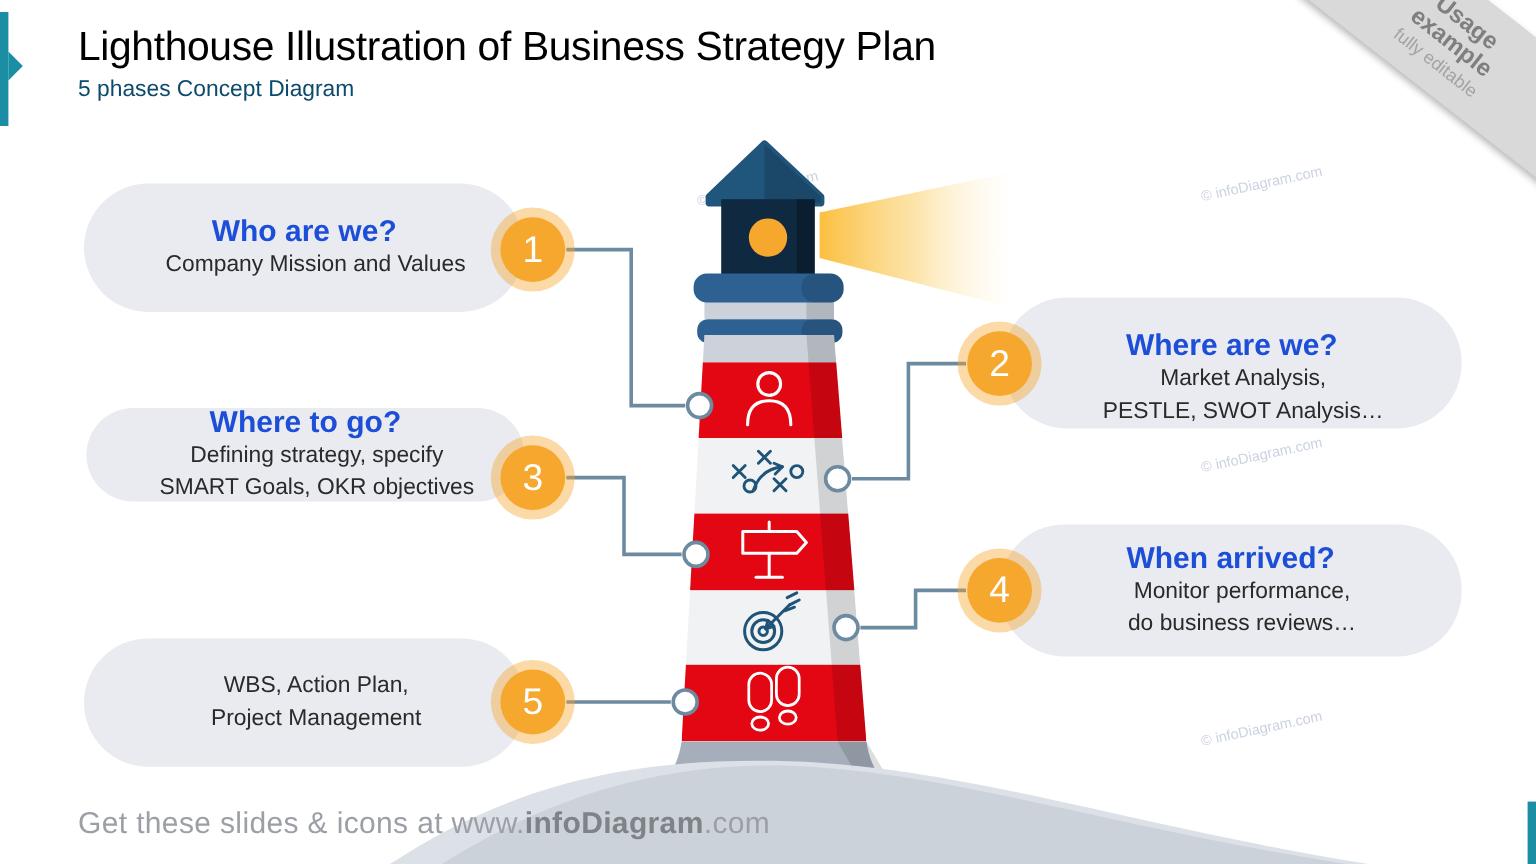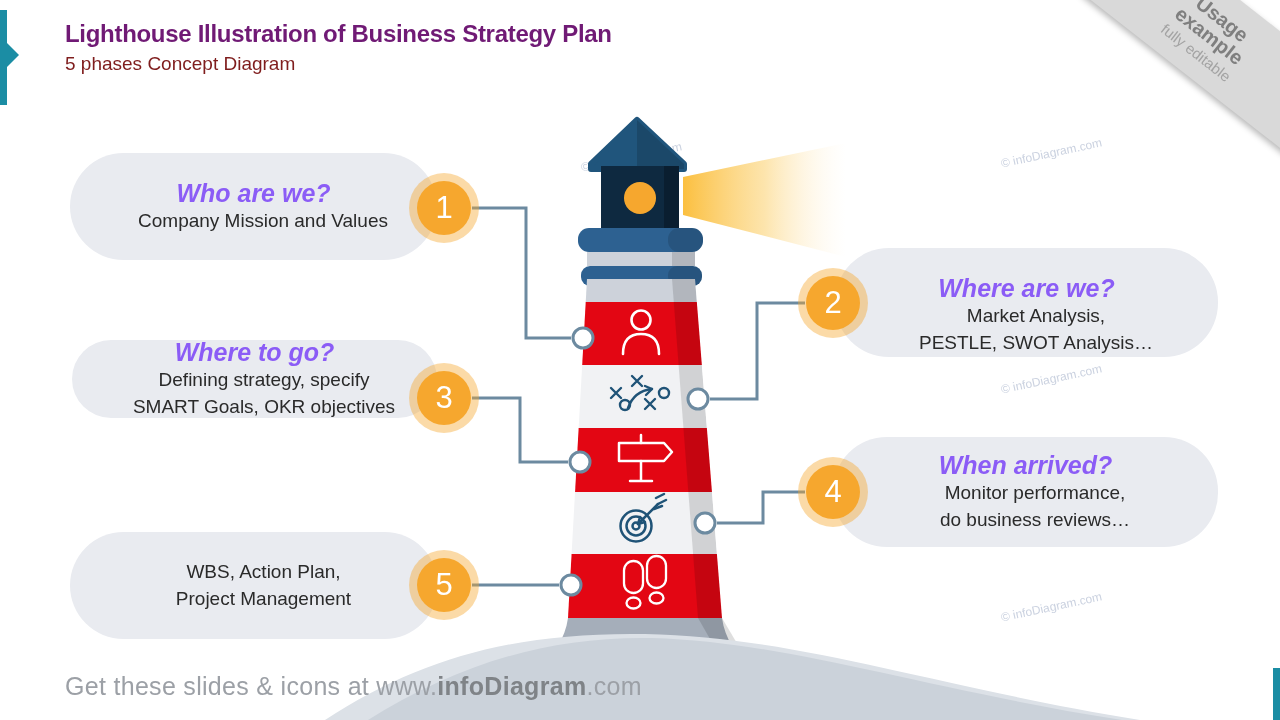--- a/index.html
+++ b/index.html
@@ -2,37 +2,37 @@
 <html><head>
 <meta charset="utf-8">
 <style>
   html,body{margin:0;padding:0;}
   body{
     width:1280px;height:720px;overflow:hidden;position:relative;
     background:#ffffff;font-family:"Liberation Sans",sans-serif;
   }
   
   .title-block{position:absolute;left:65px;top:20px;z-index:6;}
-  .slide-title{font-size:24px;font-weight:700;color:#701a75;letter-spacing:-0.3px;margin:0;}
-  .slide-subtitle{font-size:19px;font-weight:400;color:#7f1d1d;margin-top:5px;}
+  .slide-title{font-size:34px;font-weight:400;color:#000000;letter-spacing:-0.3px;margin:0;}
+  .slide-subtitle{font-size:19px;font-weight:400;color:#0c4a6e;margin-top:5px;}
   .accent-left{position:absolute;left:0;top:10px;z-index:6;}
   .accent-bottom{position:absolute;right:0;bottom:0;width:7px;height:52px;background:#1B8DA4;z-index:6;}
   
   .watermark{position:absolute;z-index:1;font-size:12px;color:#CBD2E0;transform:rotate(-12deg);white-space:nowrap;}
   
   .ribbon{position:absolute;left:1139px;top:-79px;width:320px;height:92px;background:#D9D9D9;
     transform:rotate(38deg);transform-origin:0 0;z-index:5;box-shadow:0 3px 6px rgba(0,0,0,0.28);}
   .ribbon-inner{position:absolute;left:0;top:0;width:252px;height:92px;display:flex;flex-direction:column;
     align-items:center;justify-content:center;text-align:center;}
   .ribbon-line1{font-size:20px;font-weight:700;color:#7F7F7F;line-height:1.05;width:130px;}
   .ribbon-line2{font-size:15px;color:#A3A3A3;margin-top:2px;}
   
   .pill{position:absolute;z-index:2;background:#E9EBF0;border-radius:54px;display:flex;flex-direction:column;
     align-items:center;justify-content:center;text-align:center;padding:0 18px;box-sizing:border-box;}
-  .phase-title{font-size:25px;font-weight:700;color:#8b5cf6;line-height:1.2;font-style:italic;}
+  .phase-title{font-size:25px;font-weight:700;color:#1d4ed8;line-height:1.2;}
   .phase-line{font-size:19px;color:#2a2a2a;line-height:1.42;margin-left:19px;}
   
   .num{position:absolute;z-index:4;width:54px;height:54px;border-radius:50%;background:#F6A72E;
     box-shadow:0 0 0 8px rgba(246,167,46,0.42);color:#ffffff;font-size:31px;
     display:flex;align-items:center;justify-content:center;}
   
   #scene{position:absolute;left:0;top:0;z-index:3;pointer-events:none;}
   
   .footer{position:absolute;left:65px;top:672px;z-index:6;font-size:25px;color:#9CA0A6;letter-spacing:0.3px;}
   .footer b{color:#7F8387;text-align:center;}

